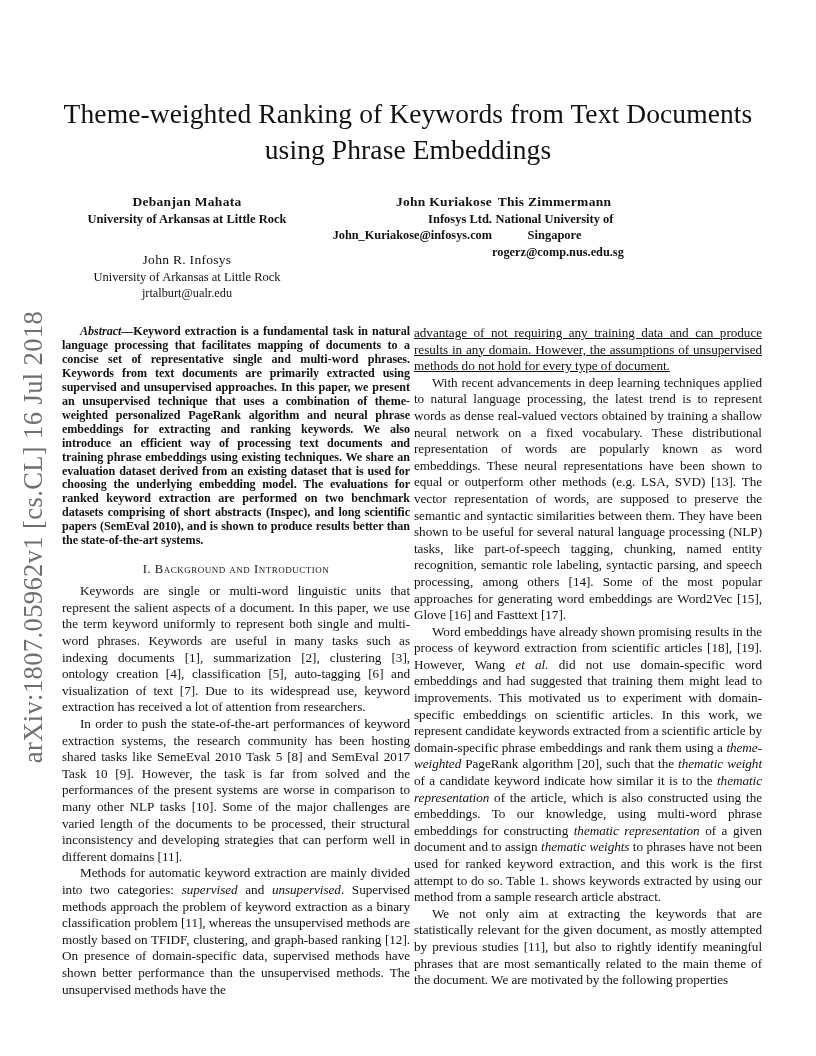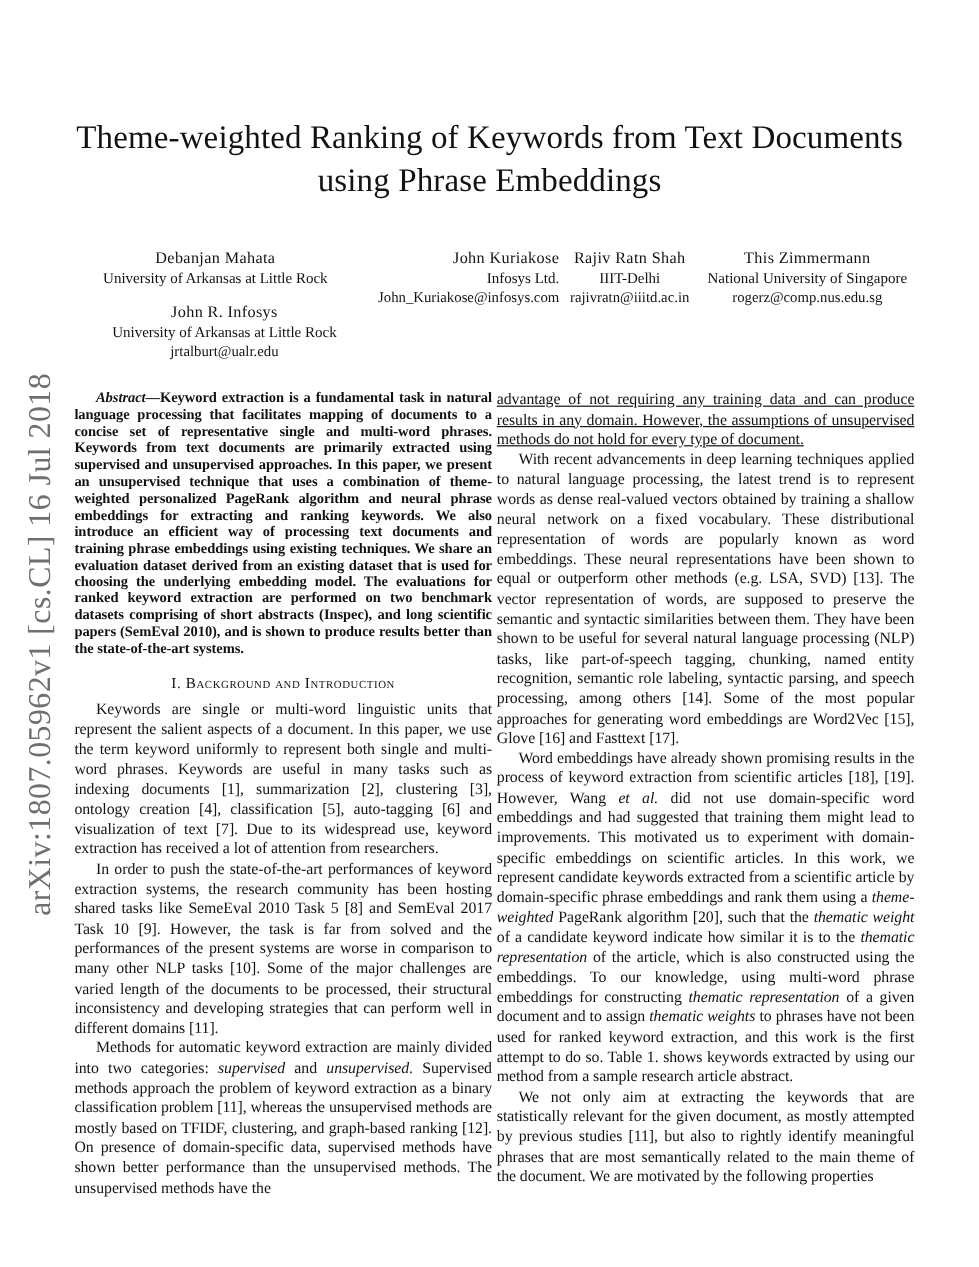--- a/index.html
+++ b/index.html
@@ -55,24 +55,25 @@
     line-height: 36px;
     font-weight: normal;
     margin: 0;
     letter-spacing: 0.1px;
   }
 
   
   #authors-row-1 {
     position: absolute;
     left: 62px;
-    top: 207px;
+    top: 194px;
     width: 700px;
     display: flex;
     justify-content: flex-start;
+    font-weight: bold;
   }
   #authors-row-1 .author {
     text-align: center;
     line-height: 16.5px;
   }
   #authors-row-1 .author:nth-child(1) { width: 250px; }
   #authors-row-1 .author:nth-child(2) { width: 180px; text-align: right; }
   #authors-row-1 .author:nth-child(3) { width: 125px; }
   #authors-row-1 .author:nth-child(4) { width: 190px; }
 
@@ -163,25 +164,20 @@
     <div class="author">
       <span class="author-name">Debanjan Mahata</span>
       <span class="author-affil">University of Arkansas at Little Rock</span>
     </div>
     <div class="author">
       <span class="author-name">John Kuriakose</span>
       <span class="author-affil">Infosys Ltd.</span>
       <span class="author-email">John_Kuriakose@infosys.com</span>
     </div>
     <div class="author">
-      <span class="author-name">Rajiv Ratn Shah</span>
-      <span class="author-affil">IIIT-Delhi</span>
-      <span class="author-email">rajivratn@iiitd.ac.in</span>
-    </div>
-    <div class="author">
       <span class="author-name">This Zimmermann</span>
       <span class="author-affil">National University of Singapore</span>
       <span class="author-email">rogerz@comp.nus.edu.sg</span>
     </div>
   </div>
 
   <div id="authors-row-2">
     <span class="author-name">John R. Infosys</span>
     <span class="author-affil">University of Arkansas at Little Rock</span>
     <span class="author-email">jrtalburt@ualr.edu</span>

